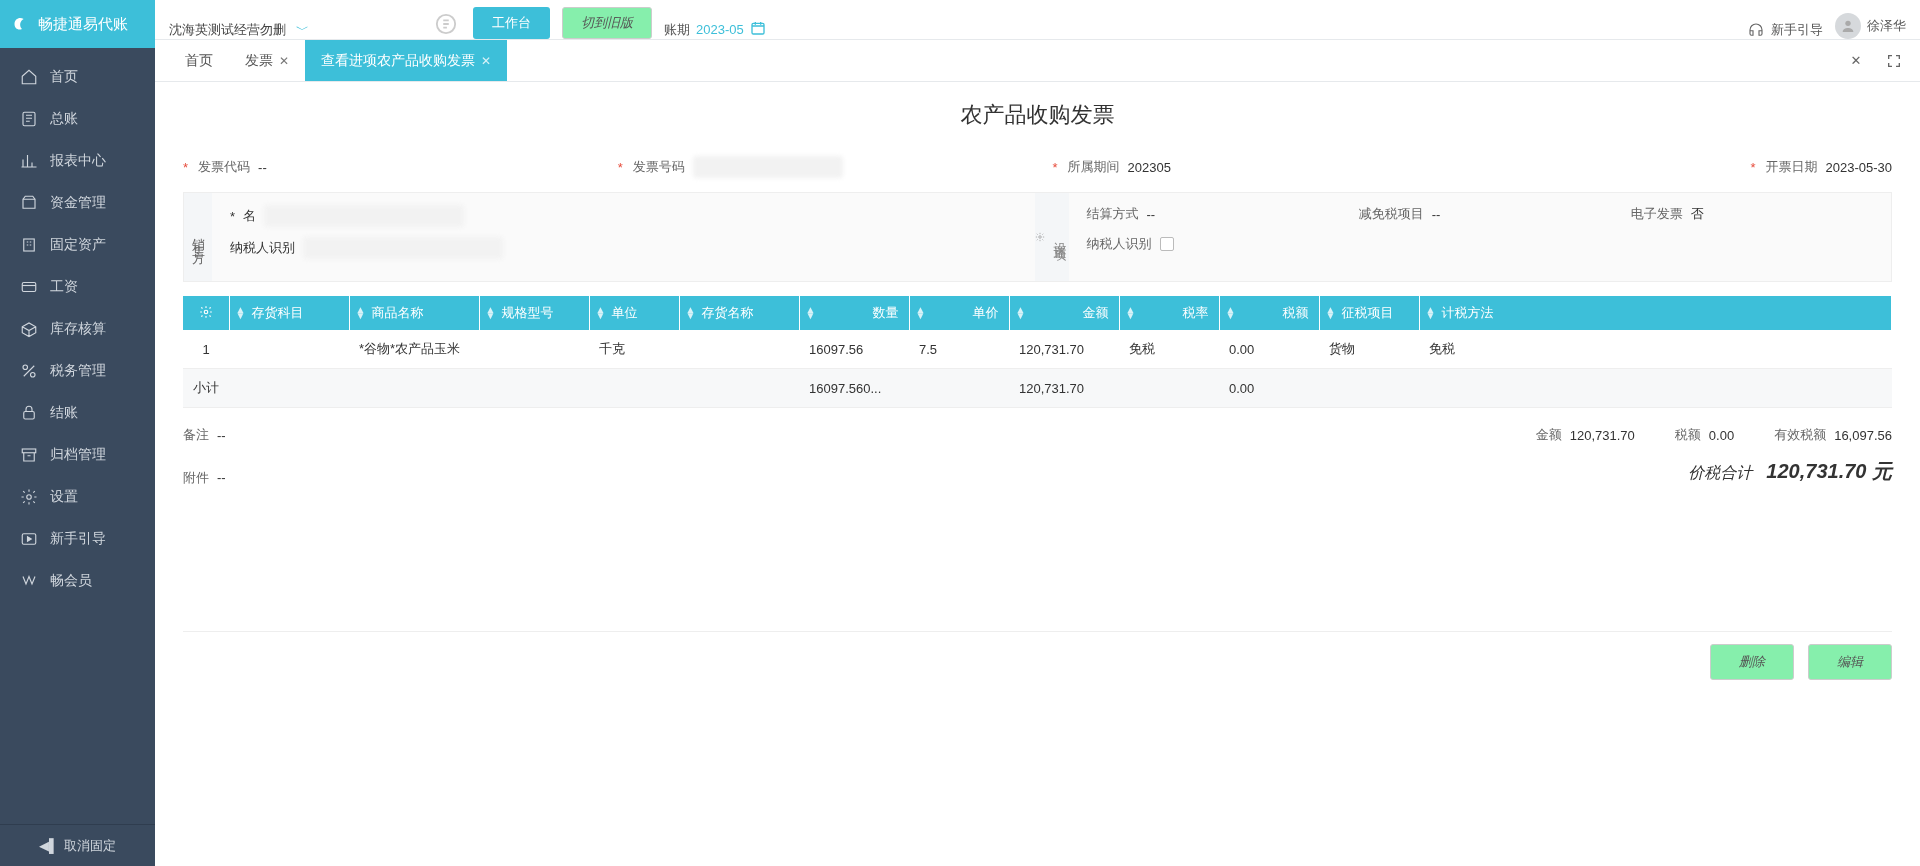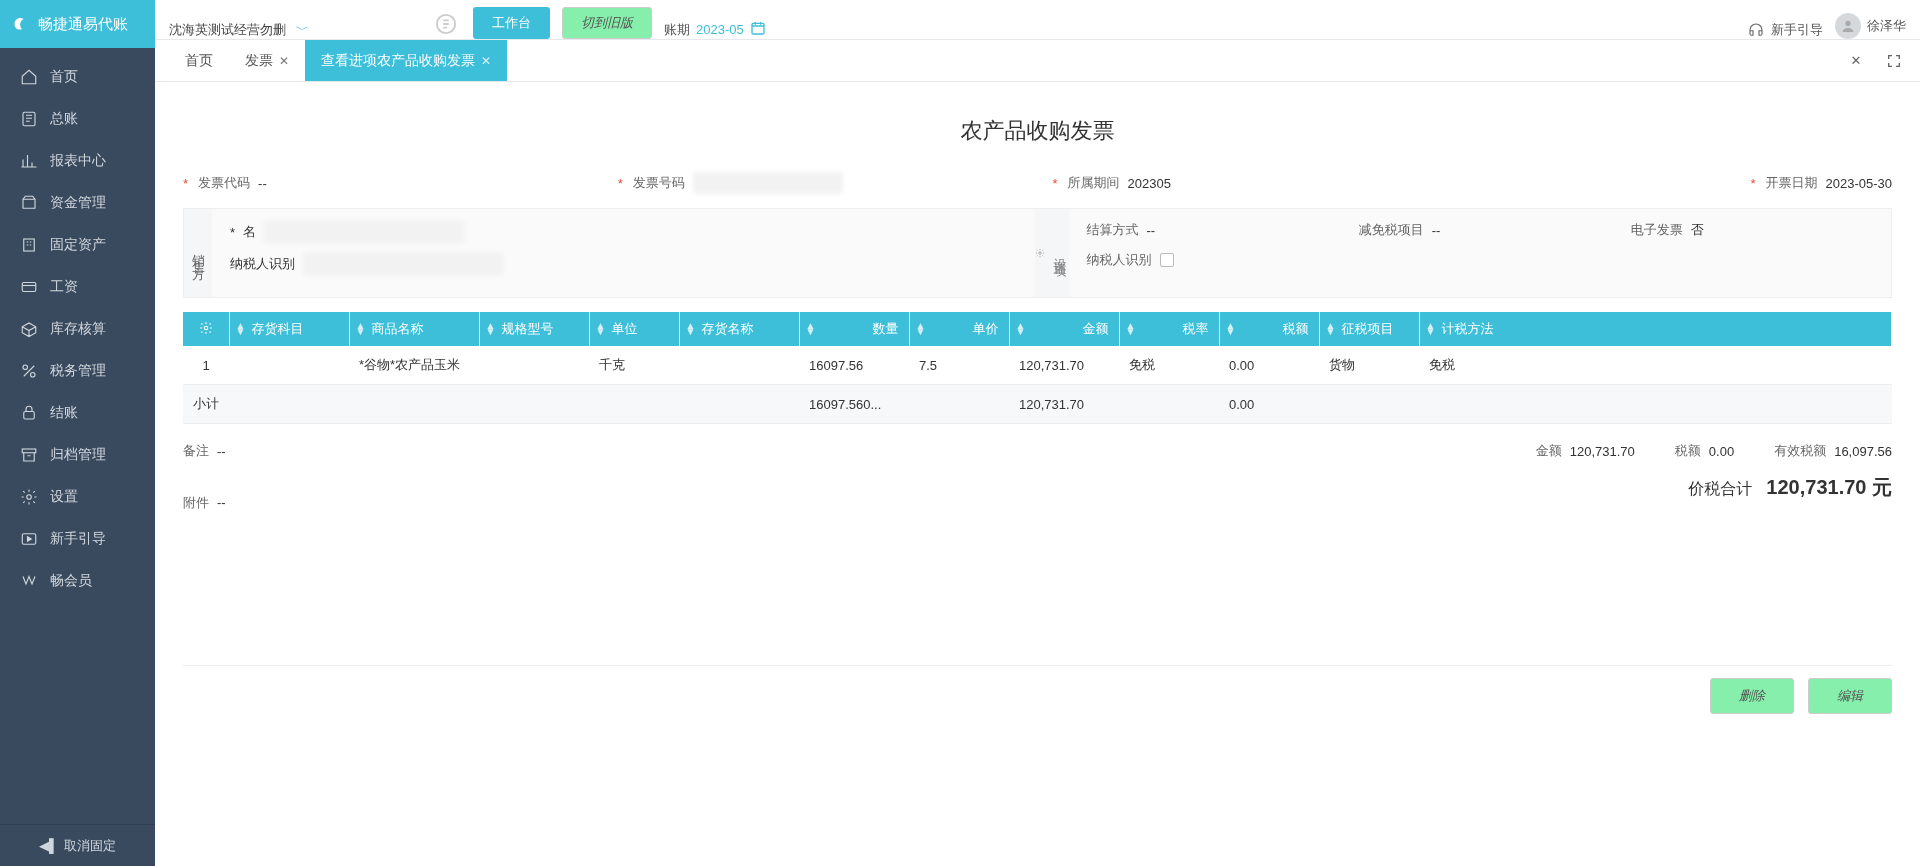--- a/index.html
+++ b/index.html
@@ -35,21 +35,21 @@
 
 .tabs { height: 42px; display: flex; align-items: stretch; border-bottom: 1px solid #e6e9ec; padding-left: 14px; }
 .tab { display: flex; align-items: center; gap: 6px; padding: 0 16px; color: #555; cursor: pointer; font-size: 14px; }
 .tab.active { background: #3dbfd9; color: #fff; }
 .tab .x { font-size: 12px; opacity: .8; }
 .tabs .right { margin-left: auto; display: flex; align-items: center; gap: 10px; padding-right: 12px; color: #666; }
 .tabs .right .ib { width: 28px; height: 28px; display: flex; align-items: center; justify-content: center; cursor: pointer; }
 
 
 .content { flex: 1; overflow: auto; padding: 18px 28px 0 28px; position: relative; }
-.page-title { text-align: center; font-size: 22px; font-weight: 500; color: #333; margin-bottom: 26px; margin-top: 16px; }
+.page-title { text-align: center; font-size: 22px; font-weight: 500; color: #333; margin-bottom: 26px; }
 .form-row { display: flex; align-items: center; margin-bottom: 14px; gap: 30px; }
 .field { display: flex; align-items: center; gap: 8px; }
 .field .req { color: #e74c3c; margin-right: 2px; }
 .field .lab { color: #666; white-space: nowrap; }
 .field .val { color: #333; }
 .blur { background: #f2f2f2; color: transparent; border-radius: 3px; width: 150px; height: 22px; display: inline-block; filter: blur(2px); }
 .seller-block { display: flex; border: 1px solid #eee; background: #fafafa; margin-bottom: 14px; }
 .seller-side { width: 28px; display: flex; align-items: center; justify-content: center; writing-mode: vertical-rl; letter-spacing: 6px; color: #666; background: #f4f6f8; padding: 8px 0; }
 .seller-body { flex: 1; padding: 12px 18px; }
 .seller-body .srow { display: flex; align-items: center; margin-bottom: 10px; gap: 8px; }
@@ -66,21 +66,21 @@
 .tbl th.right { text-align: right; padding-right: 10px; }
 .tbl td { padding: 10px; border-bottom: 1px solid #eee; }
 .tbl td.right { text-align: left; }
 .tbl td.center { text-align: center; }
 .tbl tr.subtotal td { background: #f7f8f9; font-weight: 500; }
 .cog-th { width: 46px; text-align: center; }
 
 .totals-row { display: flex; align-items: center; gap: 40px; margin-bottom: 14px; }
 .totals-row .lab { color: #666; }
 .totals-row .val { color: #333; }
-.grand { display: flex; align-items: baseline; gap: 14px; justify-content: flex-start; margin-bottom: 30px; }
+.grand { display: flex; align-items: baseline; gap: 14px; justify-content: flex-start; margin-bottom: 12px; font-style: italic; }
 .grand .lab { font-size: 16px; color: #333; }
 .grand .val { font-size: 20px; font-weight: 600; }
 
 .footer { position: sticky; bottom: 8px; background: #fff; border-top: 1px solid #eee; padding: 12px 0; display: flex; justify-content: flex-end; gap: 14px; }
 .footer .btn { padding: 8px 28px; }
 </style>
 </head>
 <body>
 
 <div class="app">

